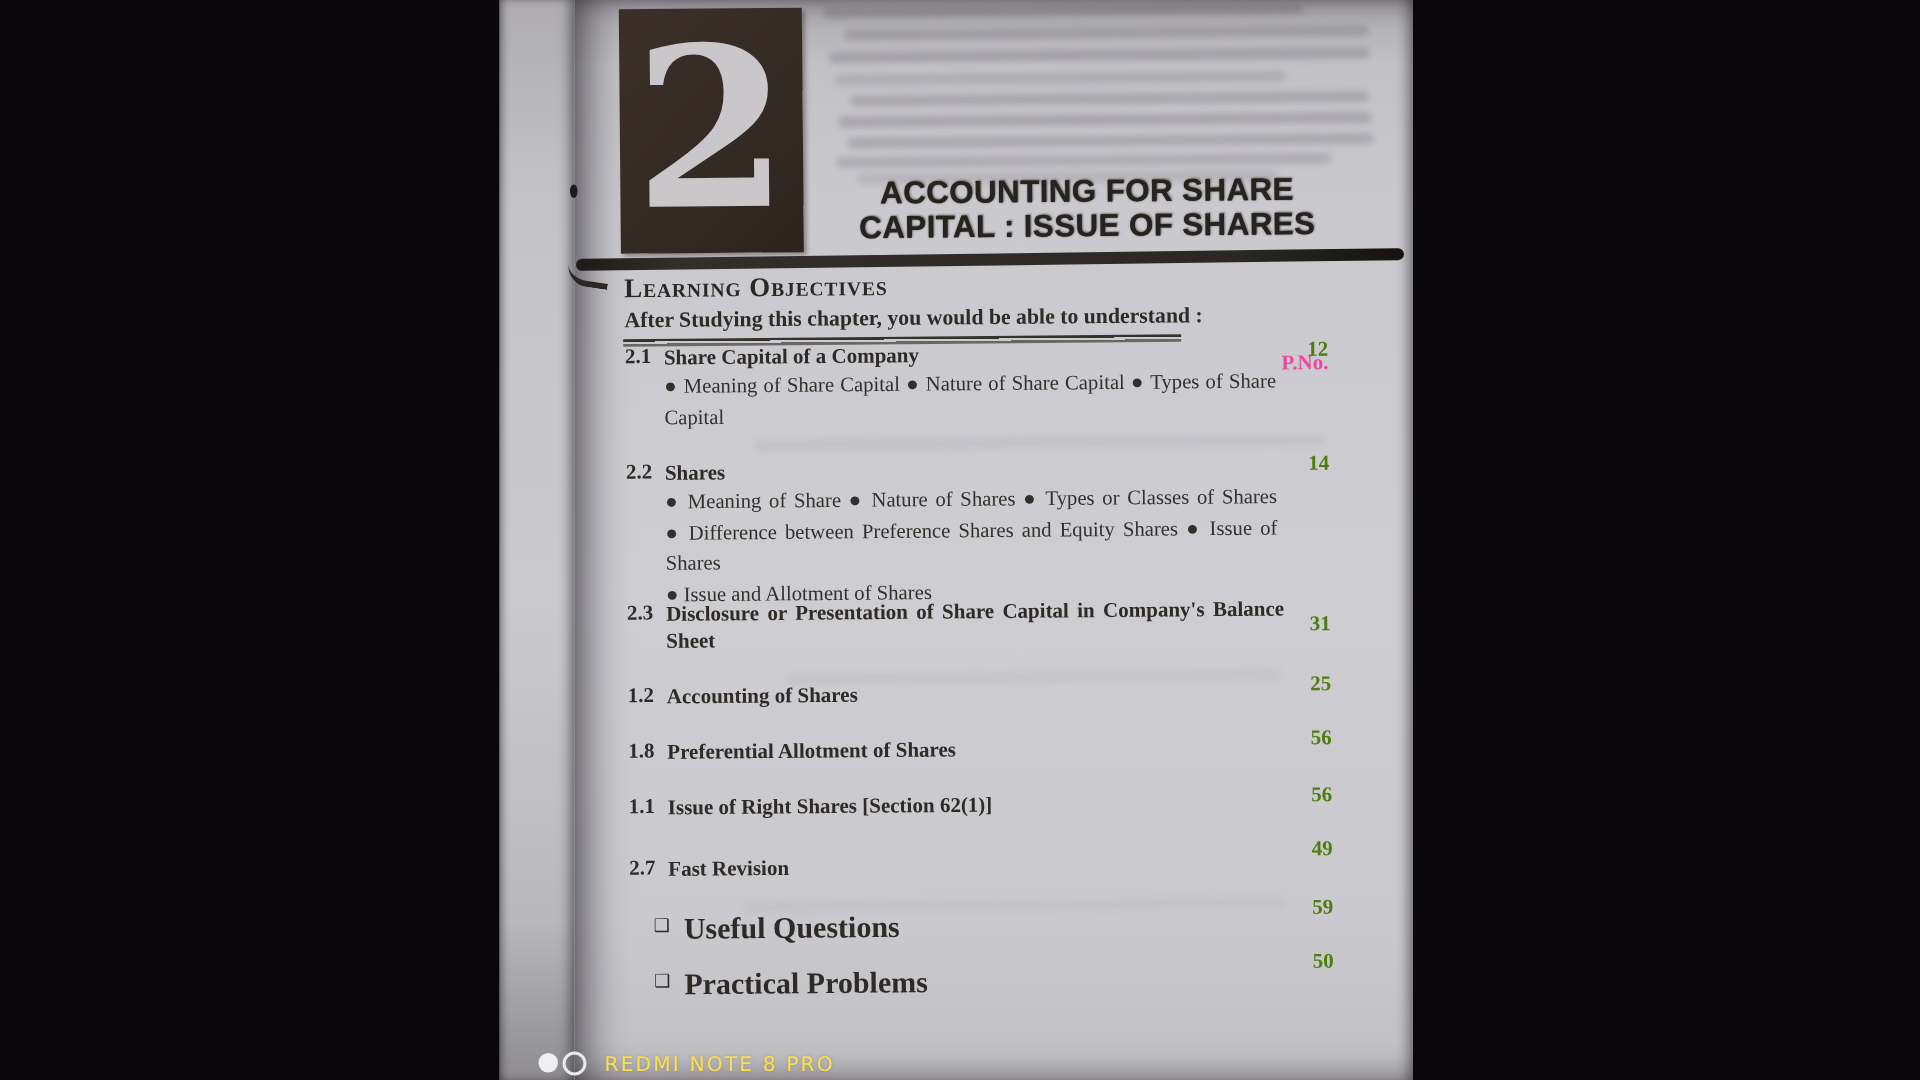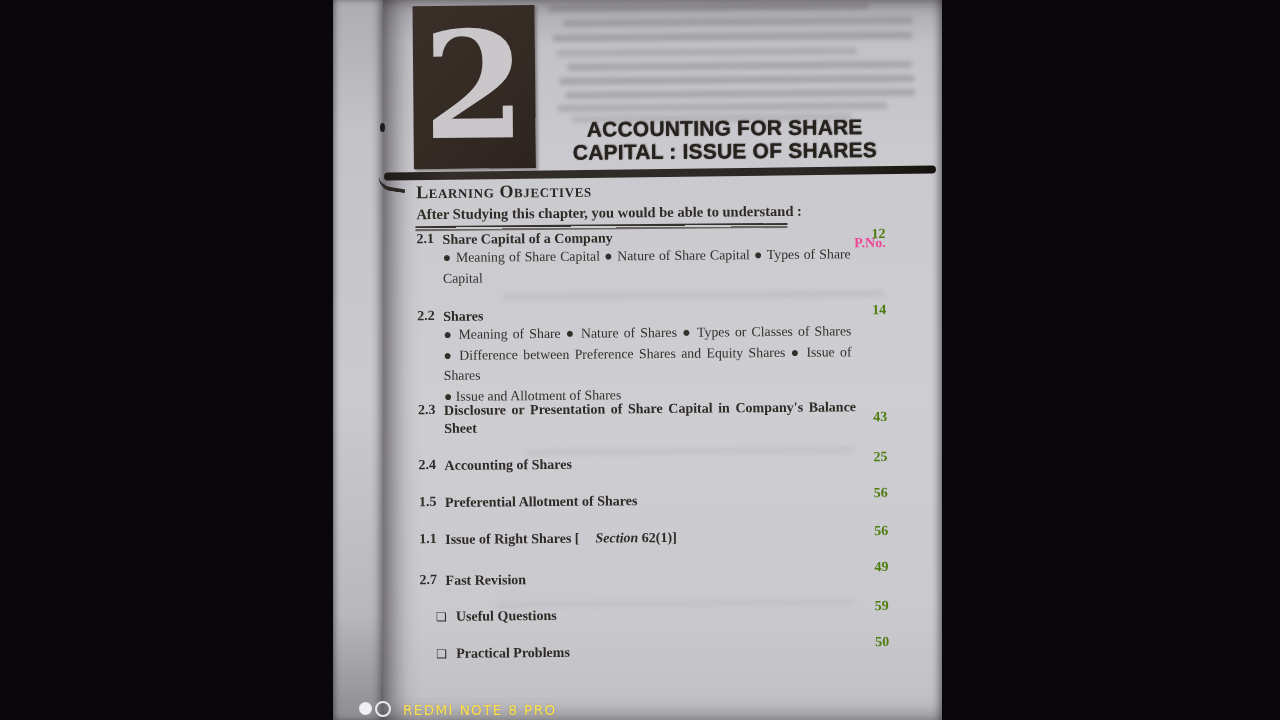--- a/index.html
+++ b/index.html
@@ -56,22 +56,22 @@
   
   .row{position:absolute;left:0;width:100%;}
   .num{position:absolute;left:34px;top:0;font-weight:700;font-size:14px;color:#2e2a26;}
   .ttl{position:absolute;left:60px;top:0;width:412px;font-weight:700;font-size:14px;
        line-height:17.5px;color:#2e2a26;}
   .pno{position:absolute;right:56px;font-weight:700;font-size:14px;color:#4d7c0f;}
   .bullets{position:absolute;left:60px;width:408px;font-size:13.8px;line-height:20.5px;
        color:#33302b;}
   .just{text-align:justify;text-align-last:justify;}
   .glyph{position:absolute;left:50px;top:1px;font-size:12px;color:#2e2a26;}
-  .ettl{position:absolute;left:70px;top:0;font-weight:700;font-size:14px;color:#2e2a26;}
-  .italic{font-style:italic;padding-left:16px;}
+  .ettl{position:absolute;left:70px;top:0;font-weight:700;font-size:20px;color:#2e2a26;}
+  .italic{}
 
   
   #ink-dot{position:absolute;left:380px;top:123px;width:5px;height:9px;border-radius:50%;
     background:#1d1b1f;}
 
   
   #watermark{position:absolute;left:357px;top:699px;height:21px;}
   #wm-circle-filled{position:absolute;left:2px;top:3px;width:13px;height:13px;border-radius:50%;
     background:#eff0f1;}
   #wm-circle-outline{position:absolute;left:18px;top:2px;width:12px;height:12px;border-radius:50%;
@@ -139,31 +139,31 @@
       <div class="just">● Difference between Preference Shares and Equity Shares  ● Issue of Shares</div>
       <div>● Issue and Allotment of Shares</div>
     </div>
 
     <div class="row" style="top:400px">
       <span class="num">2.3</span>
       <div class="ttl">
         <div class="just">Disclosure or Presentation of Share Capital in Company's Balance</div>
         <div>Sheet</div>
       </div>
-      <span class="pno" style="top:11px">43</span>
+      <span class="pno" style="top:11px">31</span>
     </div>
 
     <div class="row" style="top:455px">
-      <span class="num">2.4</span>
+      <span class="num">1.2</span>
       <div class="ttl">Accounting of Shares</div>
       <span class="pno" style="top:-4px">25</span>
     </div>
 
     <div class="row" style="top:492px">
-      <span class="num">1.5</span>
+      <span class="num">1.8</span>
       <div class="ttl">Preferential Allotment of Shares</div>
       <span class="pno" style="top:-5px">56</span>
     </div>
 
     <div class="row" style="top:529px">
       <span class="num">1.1</span>
       <div class="ttl">
         <span>Issue of Right Shares [</span><span class="italic">Section</span><span> 62(1)]</span>
       </div>
       <span class="pno" style="top:-4px">56</span>

